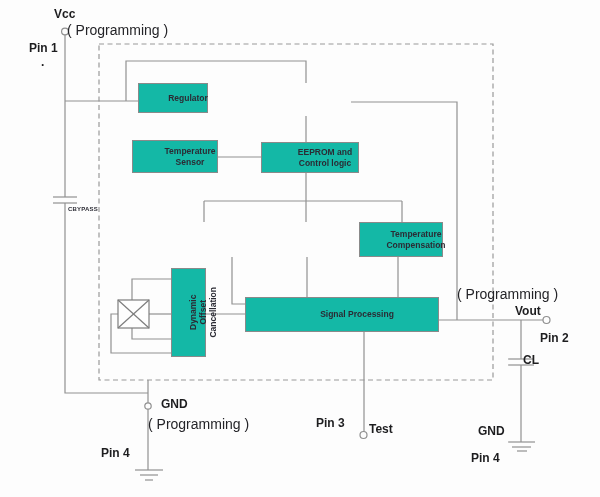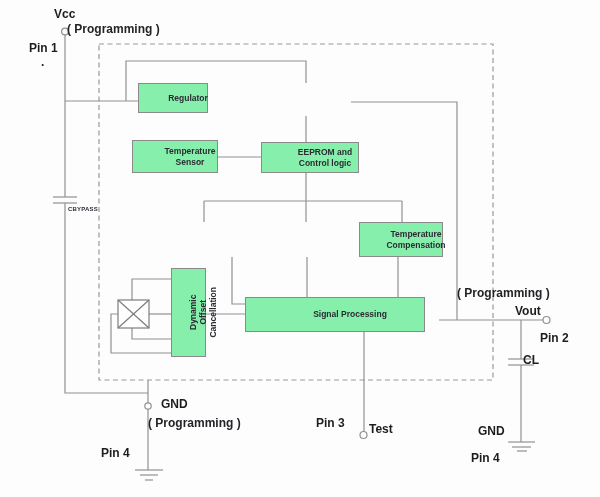--- a/index.html
+++ b/index.html
@@ -1,28 +1,28 @@
 <!DOCTYPE html>
 <html><head>
 <meta charset="utf-8">
 <style>
   html,body{margin:0;padding:0}
   body{width:600px;height:497px;font-family:"Liberation Sans",sans-serif;background:#ffffff}
   .stage{position:relative;width:600px;height:497px;background:#fdfdfd;overflow:hidden}
   svg.wires{position:absolute;left:0;top:0}
   .block{
-    position:absolute;background:#86efac;border:1px solid #8a8a8a;
+    position:absolute;background:#14b8a6;border:1px solid #8a8a8a;
     display:flex;align-items:center;justify-content:center;text-align:center;
     font-weight:bold;font-size:8.5px;line-height:1.2;color:#2b2b34;white-space:pre-line;
     box-sizing:border-box;
     padding-left:30px;
   }
   .rot-inner{transform:rotate(-90deg);width:86px;text-align:center;white-space:pre-line}
   .lbl{position:absolute;color:#1d1d1f;font-size:12px;font-weight:700;white-space:pre;line-height:1}
-  .lbl.note{font-weight:700;font-size:12px;color:#242428}
+  .lbl.note{font-weight:400;font-size:14px;color:#242428}
   .lbl.tiny{font-size:6px;font-weight:bold;color:#2b2b34;letter-spacing:.2px}
 </style>
 </head>
 <body>
 
 <div class="stage">
 
   <svg class="wires" width="600" height="497" viewBox="0 0 600 497">
 
     <rect x="99" y="44" width="394" height="336" fill="none" stroke="#9a9a9a" stroke-width="1.2" stroke-dasharray="5 3.5"></rect>
@@ -107,21 +107,21 @@
   <div class="block" style="left:132px;top:140px;width:86px;height:33px">Temperature
 Sensor</div>
   <div class="block" style="left:261px;top:142px;width:98px;height:31px">EEPROM and
 Control logic</div>
   <div class="block" style="left:359px;top:222px;width:84px;height:35px">Temperature
 Compensation</div>
   <div class="block" style="left:171px;top:268px;width:35px;height:89px">
     <span class="rot-inner">Dynamic Offset
 Cancellation</span>
   </div>
-  <div class="block" style="left:245px;top:297px;width:180px;height:35px">Signal Processing</div>
+  <div class="block" style="left:245px;top:297px;width:194px;height:35px">Signal Processing</div>
 
   <div class="lbl" style="left:54px;top:8px">Vcc</div>
   <div class="lbl note" style="left:67px;top:23px">( Programming )</div>
   <div class="lbl" style="left:29px;top:42px">Pin 1</div>
   <div class="lbl" style="left:41px;top:56px">.</div>
 
   <div class="lbl tiny" style="left:68px;top:206px">CBYPASS</div>
 
   <div class="lbl note" style="left:457px;top:287px">( Programming )</div>
   <div class="lbl" style="left:515px;top:305px">Vout</div>

